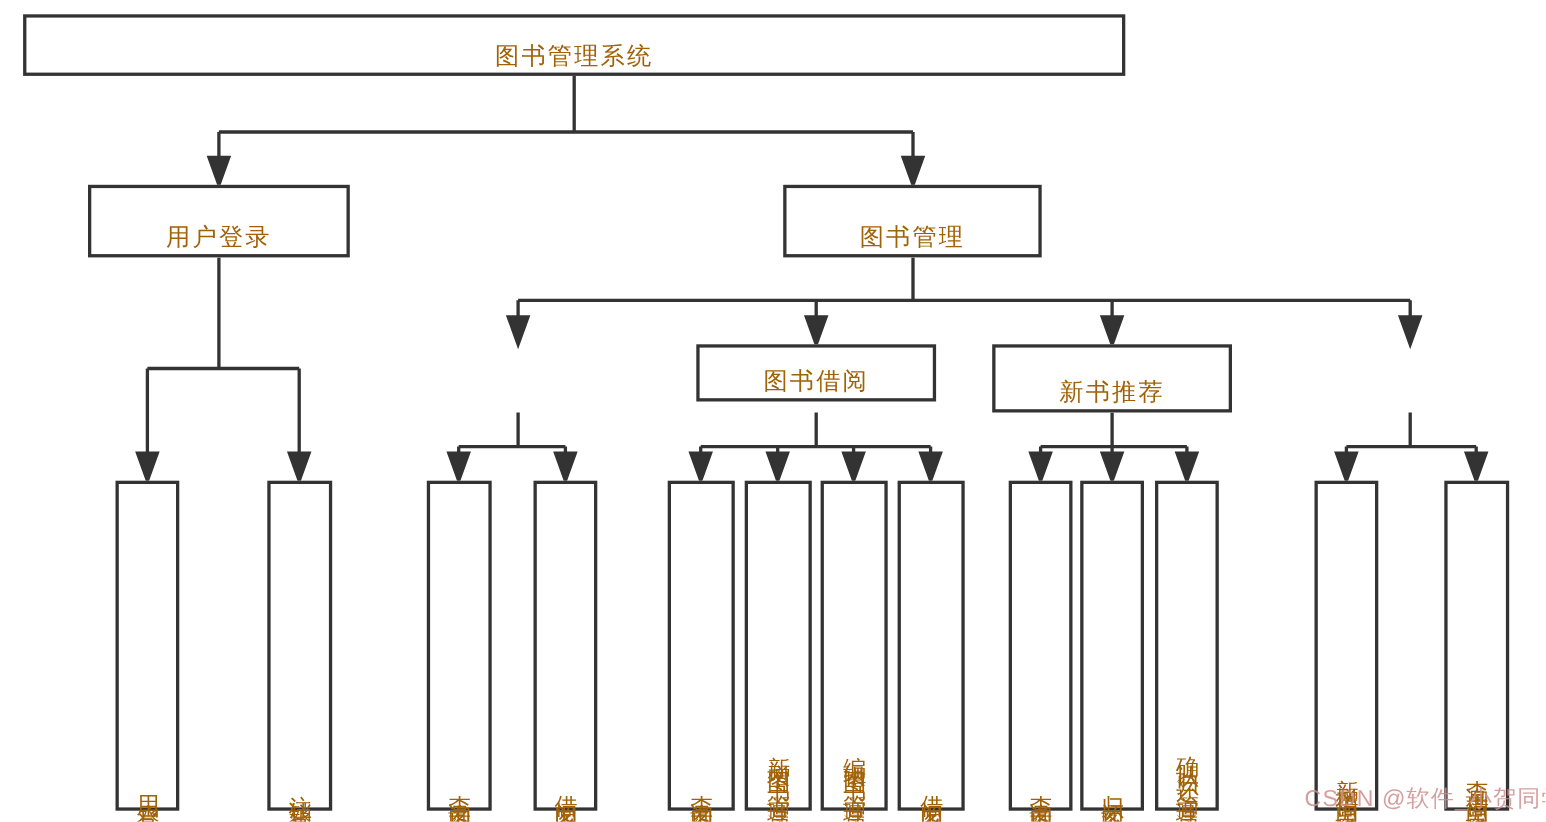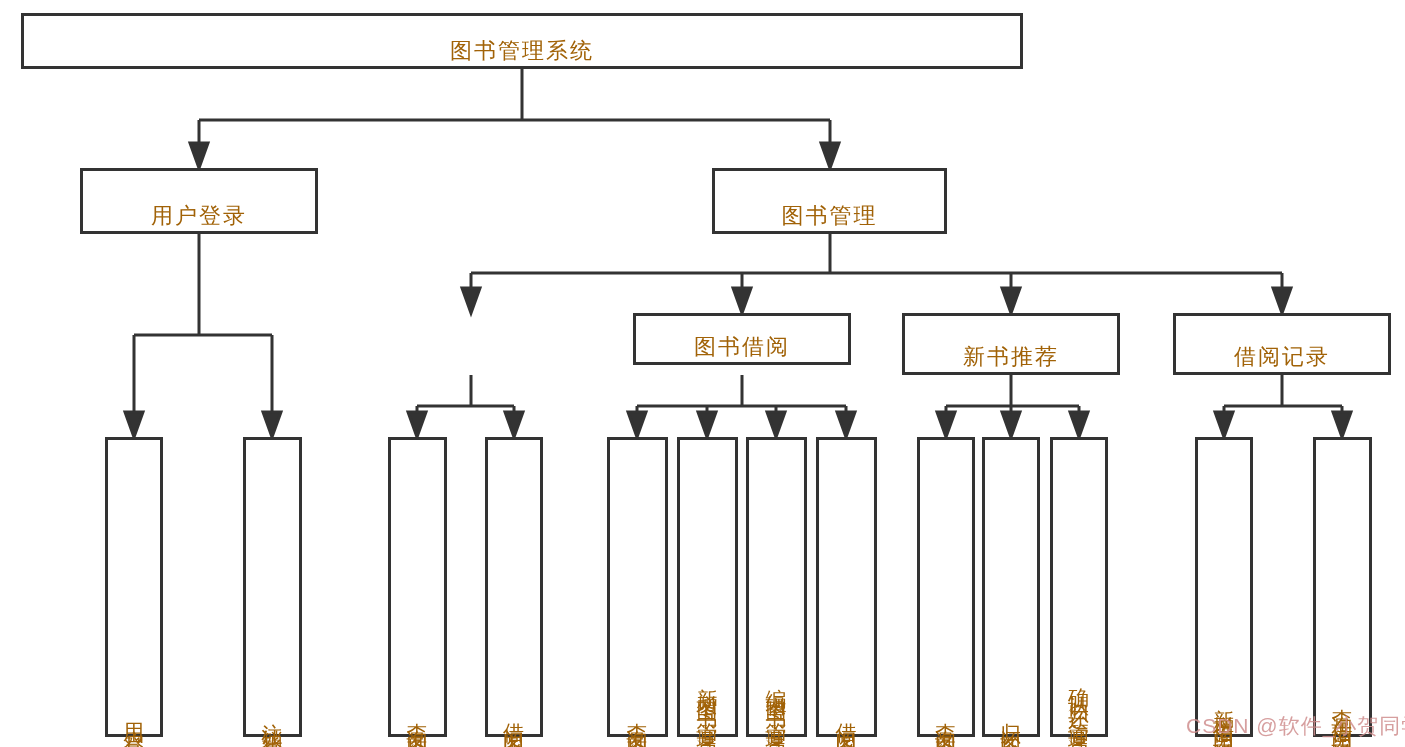--- a/index.html
+++ b/index.html
@@ -123,23 +123,20 @@
   <div class="node h" style="left:712px; top:168px; width:235px; height:66px;">
     <span class="label">图书管理</span>
   </div>
 
   <div class="node h" style="left:633px; top:313px; width:218px; height:52px;">
     <span class="label">图书借阅</span>
   </div>
   <div class="node h" style="left:902px; top:313px; width:218px; height:62px;">
     <span class="label">新书推荐</span>
   </div>
-  <div class="node h" style="left:1173px; top:313px; width:218px; height:62px;">
-    <span class="label">借阅记录</span>
-  </div>
 
   <div class="node v" style="left:105px; width:58px;">
     <span class="label">用户登录</span>
   </div>
   <div class="node v" style="left:243px; width:59px;">
     <span class="label">注销登录</span>
   </div>
 
   <div class="node v" style="left:388px; width:59px;">
     <span class="label">查询图书</span>

